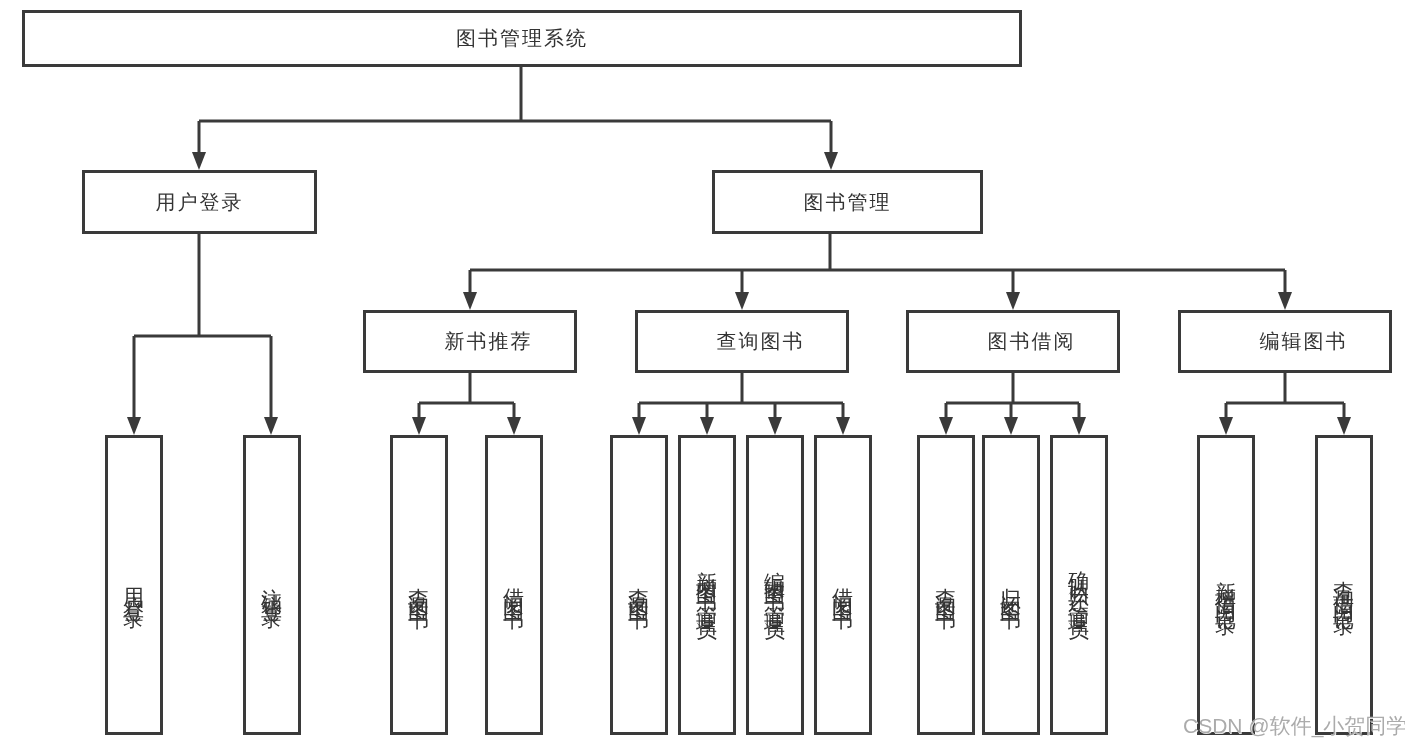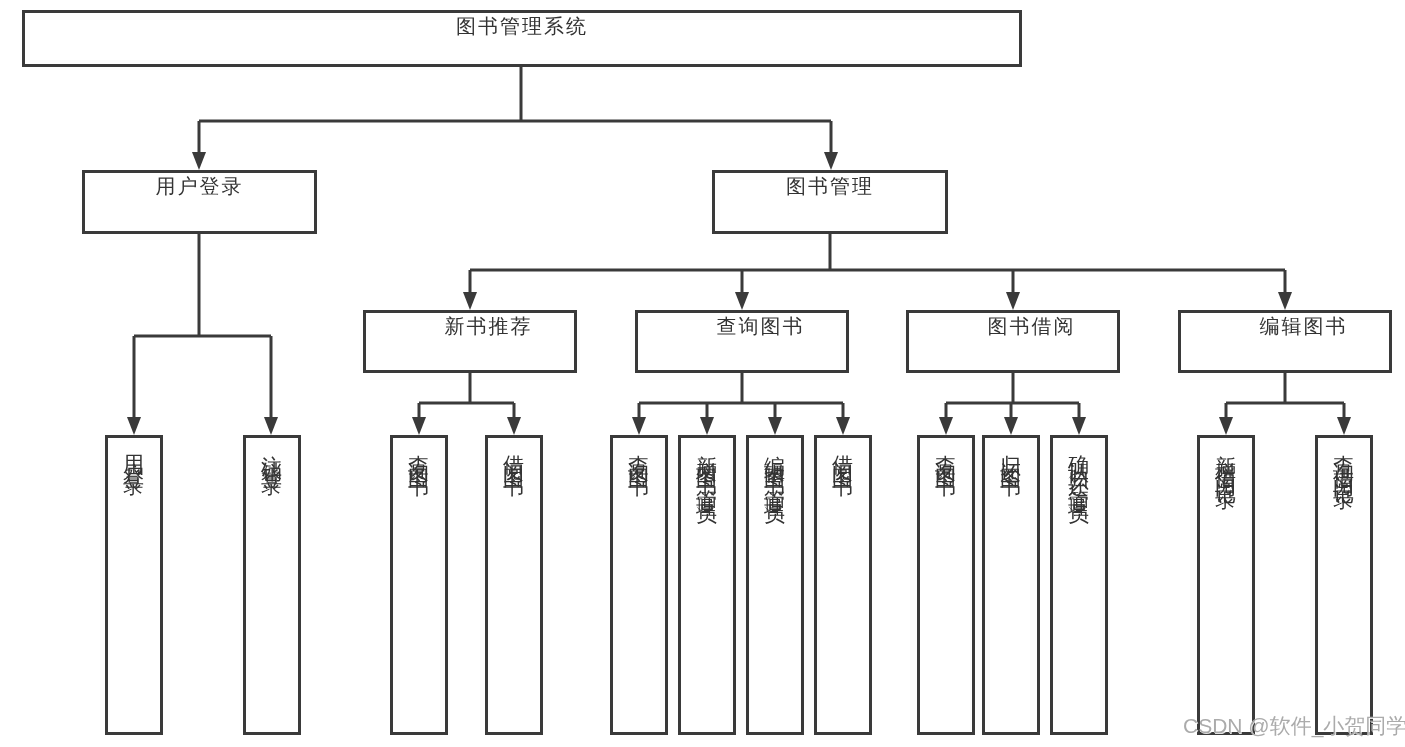--- a/index.html
+++ b/index.html
@@ -2,28 +2,28 @@
 <html><head>
 <meta charset="utf-8">
 <style>
   html,body{margin:0;padding:0;background:#ffffff;}
   body{font-family:"Liberation Sans","DejaVu Sans",sans-serif;}
   .stage{position:relative;width:1405px;height:747px;background:#ffffff;overflow:hidden;}
   .wires{position:absolute;left:0;top:0;z-index:1;}
   .node{
     position:absolute;box-sizing:border-box;
     border:3px solid #3a3a3a;background:#ffffff;
-    display:flex;align-items:flex-start;justify-content:center;
+    display:flex;align-items:center;justify-content:center;
     color:#333333;z-index:2;
   }
   .h-label{font-size:20px;letter-spacing:2px;color:#333333;}
   .root{left:22px;top:10px;width:1000px;height:57px;}
   .l2{top:170px;height:64px;}
   .l2.user{left:82px;width:235px;}
-  .l2.book{left:712px;width:236px;}
+  .l2.book{left:712px;width:271px;}
   .l3{top:310px;height:63px;width:214px;padding-left:37px;}
   .l3.n0{left:363px;}
   .l3.n1{left:635px;}
   .l3.n2{left:906px;}
   .l3.n3{left:1178px;}
   .leaf{top:435px;width:58px;height:300px;}
   .vtext{
     writing-mode:vertical-rl;text-orientation:mixed;
     font-size:21px;letter-spacing:7px;line-height:1;
     color:#333333;white-space:nowrap;

